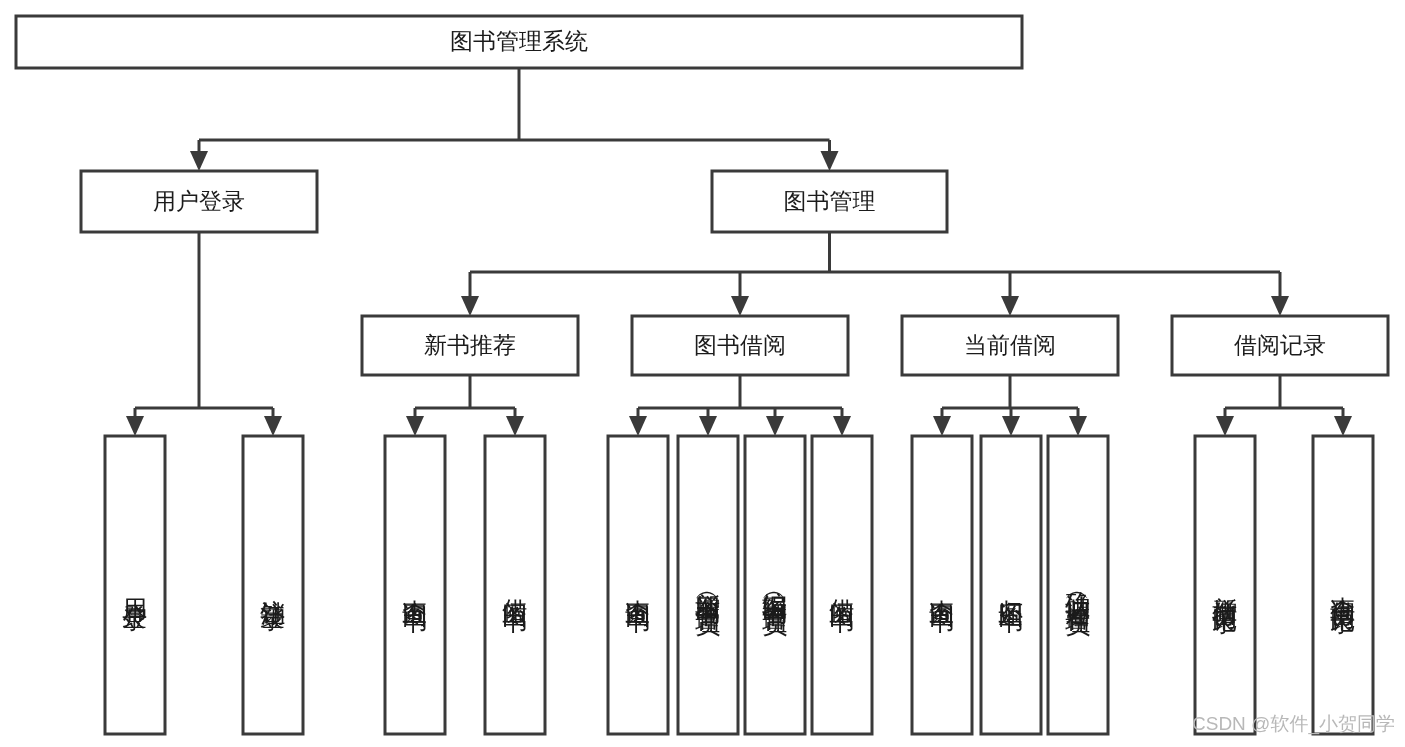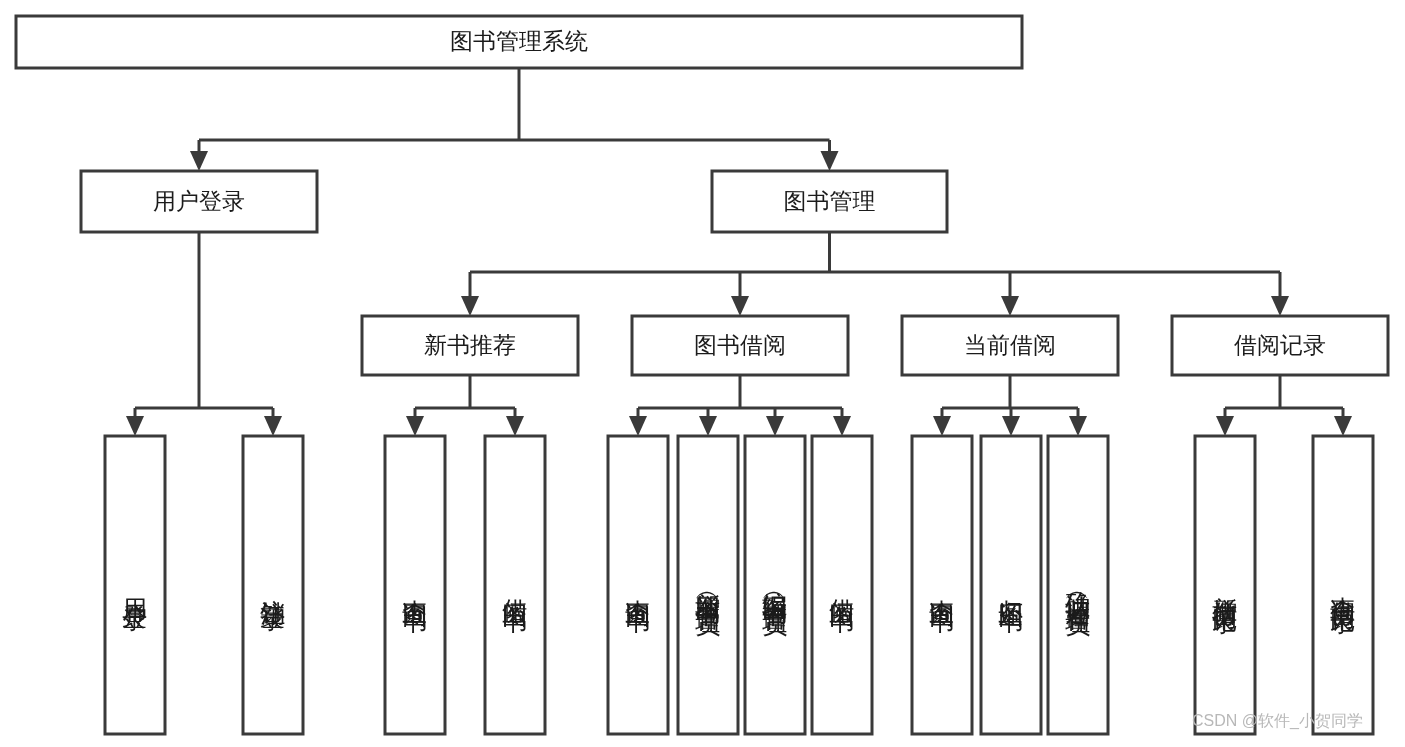--- a/index.html
+++ b/index.html
@@ -56,21 +56,21 @@
     line-height: 1.05;
     color: #1b1b1b;
     letter-spacing: 3px;
     text-align: center;
     white-space: nowrap;
     pointer-events: none;
   }
   .watermark {
     position: absolute;
     font-family: "Liberation Sans", "DejaVu Sans", sans-serif;
-    font-size: 16px;
+    font-size: 19px;
     color: #b8b8b8;
     white-space: nowrap;
     left: 1192px;
     top: 711px;
   }
 </style>
 </head>
 <body>
 
 <div id="diagram-root">

